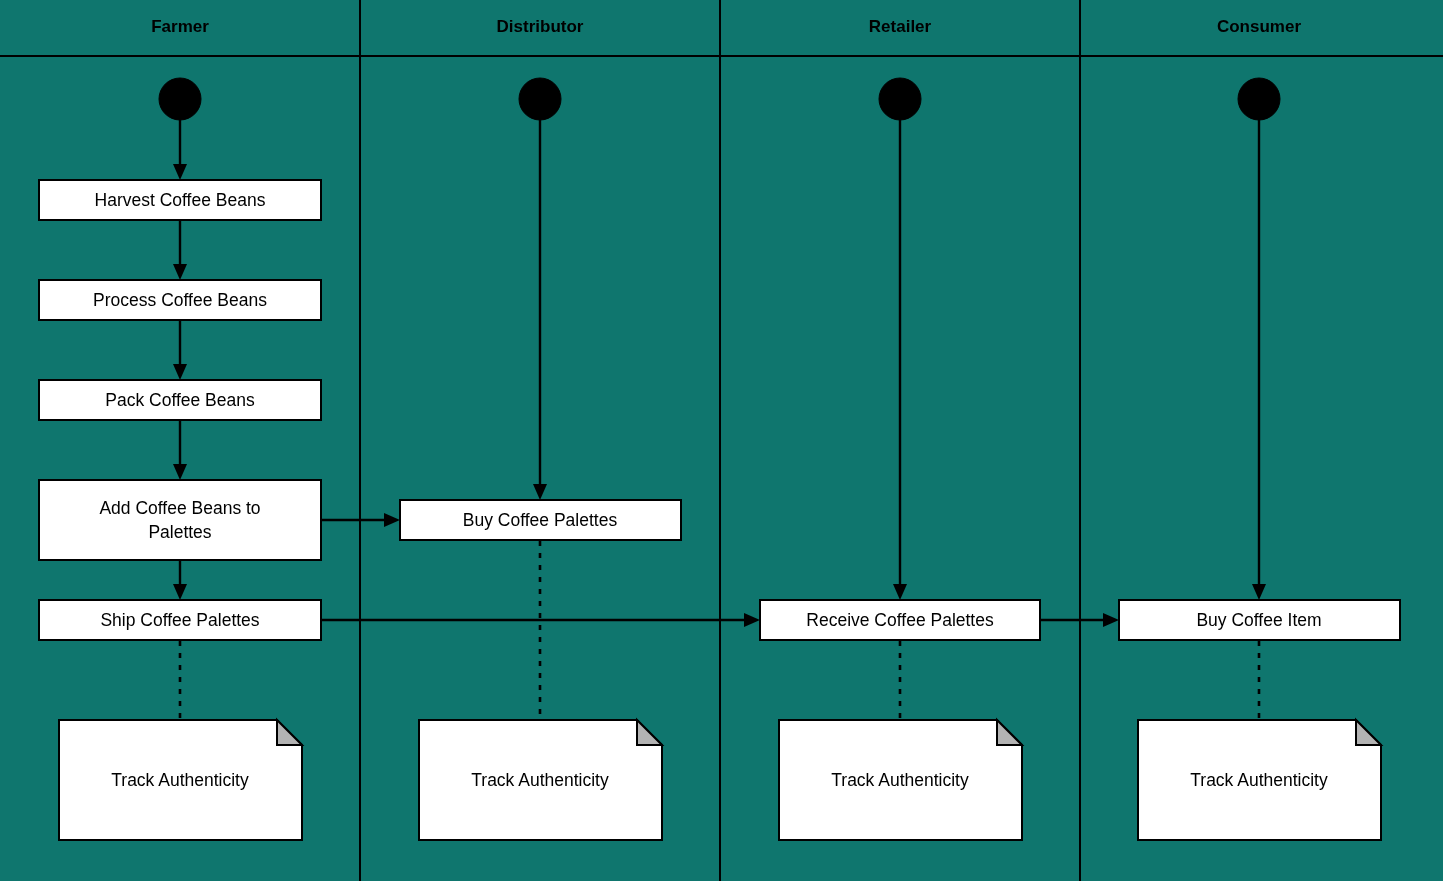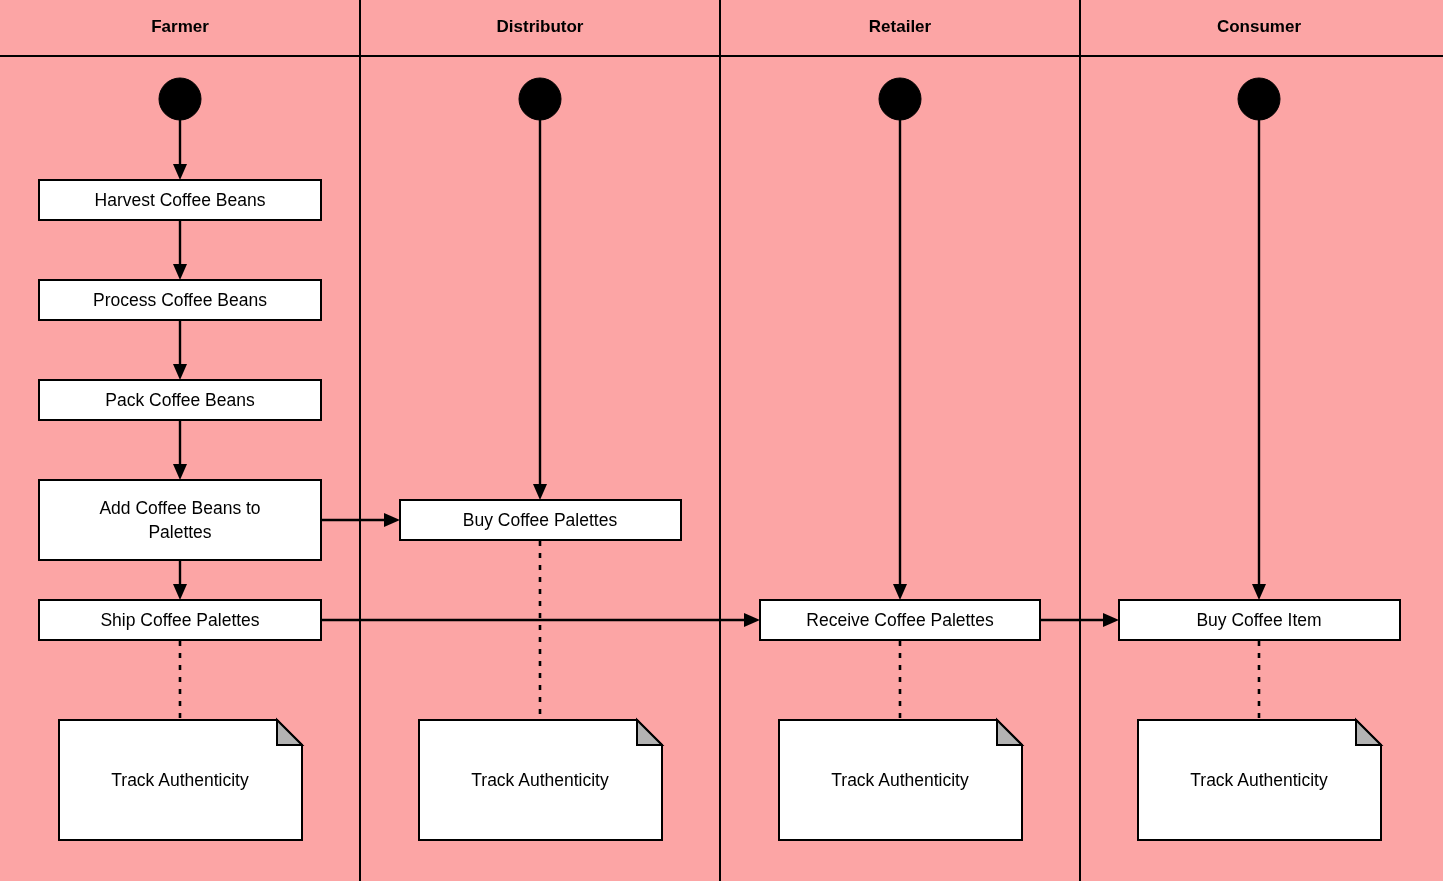--- a/index.html
+++ b/index.html
@@ -8,21 +8,21 @@
     padding: 0;
     background: #ffffff;
   }
   body {
     font-family: "Liberation Sans", sans-serif;
   }
   #diagram-root {
     position: relative;
     width: 1443px;
     height: 881px;
-    background: #fca5a5;
+    background: #0f766e;
     overflow: hidden;
   }
   #diagram-svg {
     position: absolute;
     top: 0;
     left: 0;
     width: 1443px;
     height: 881px;
     display: block;
   }

